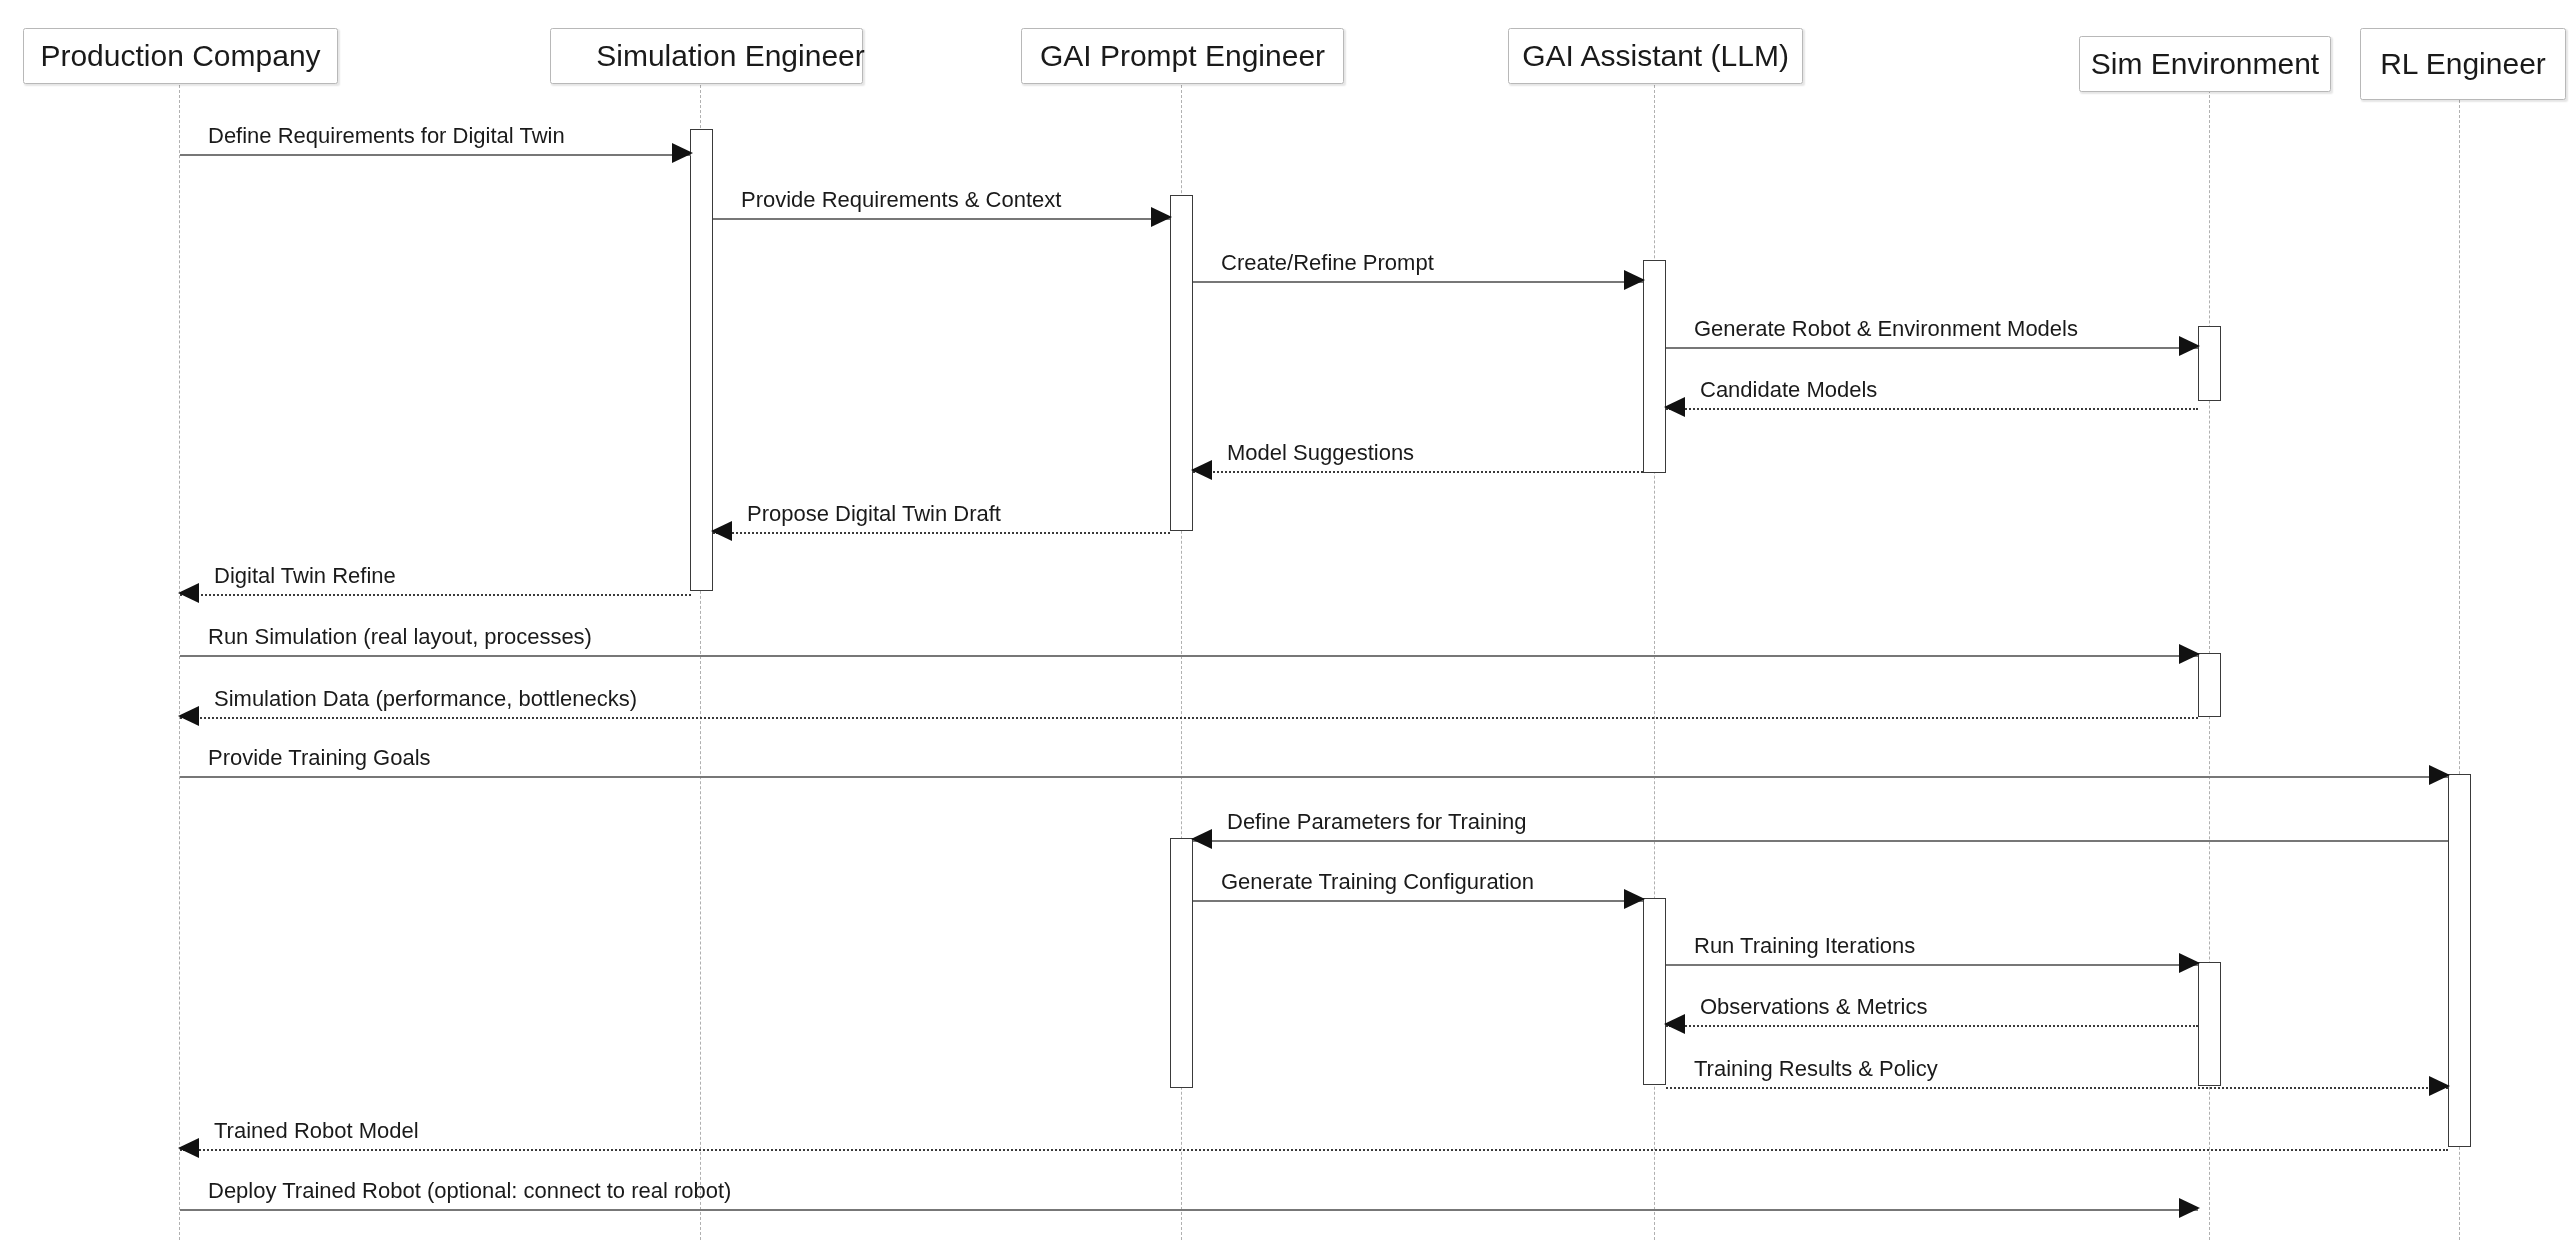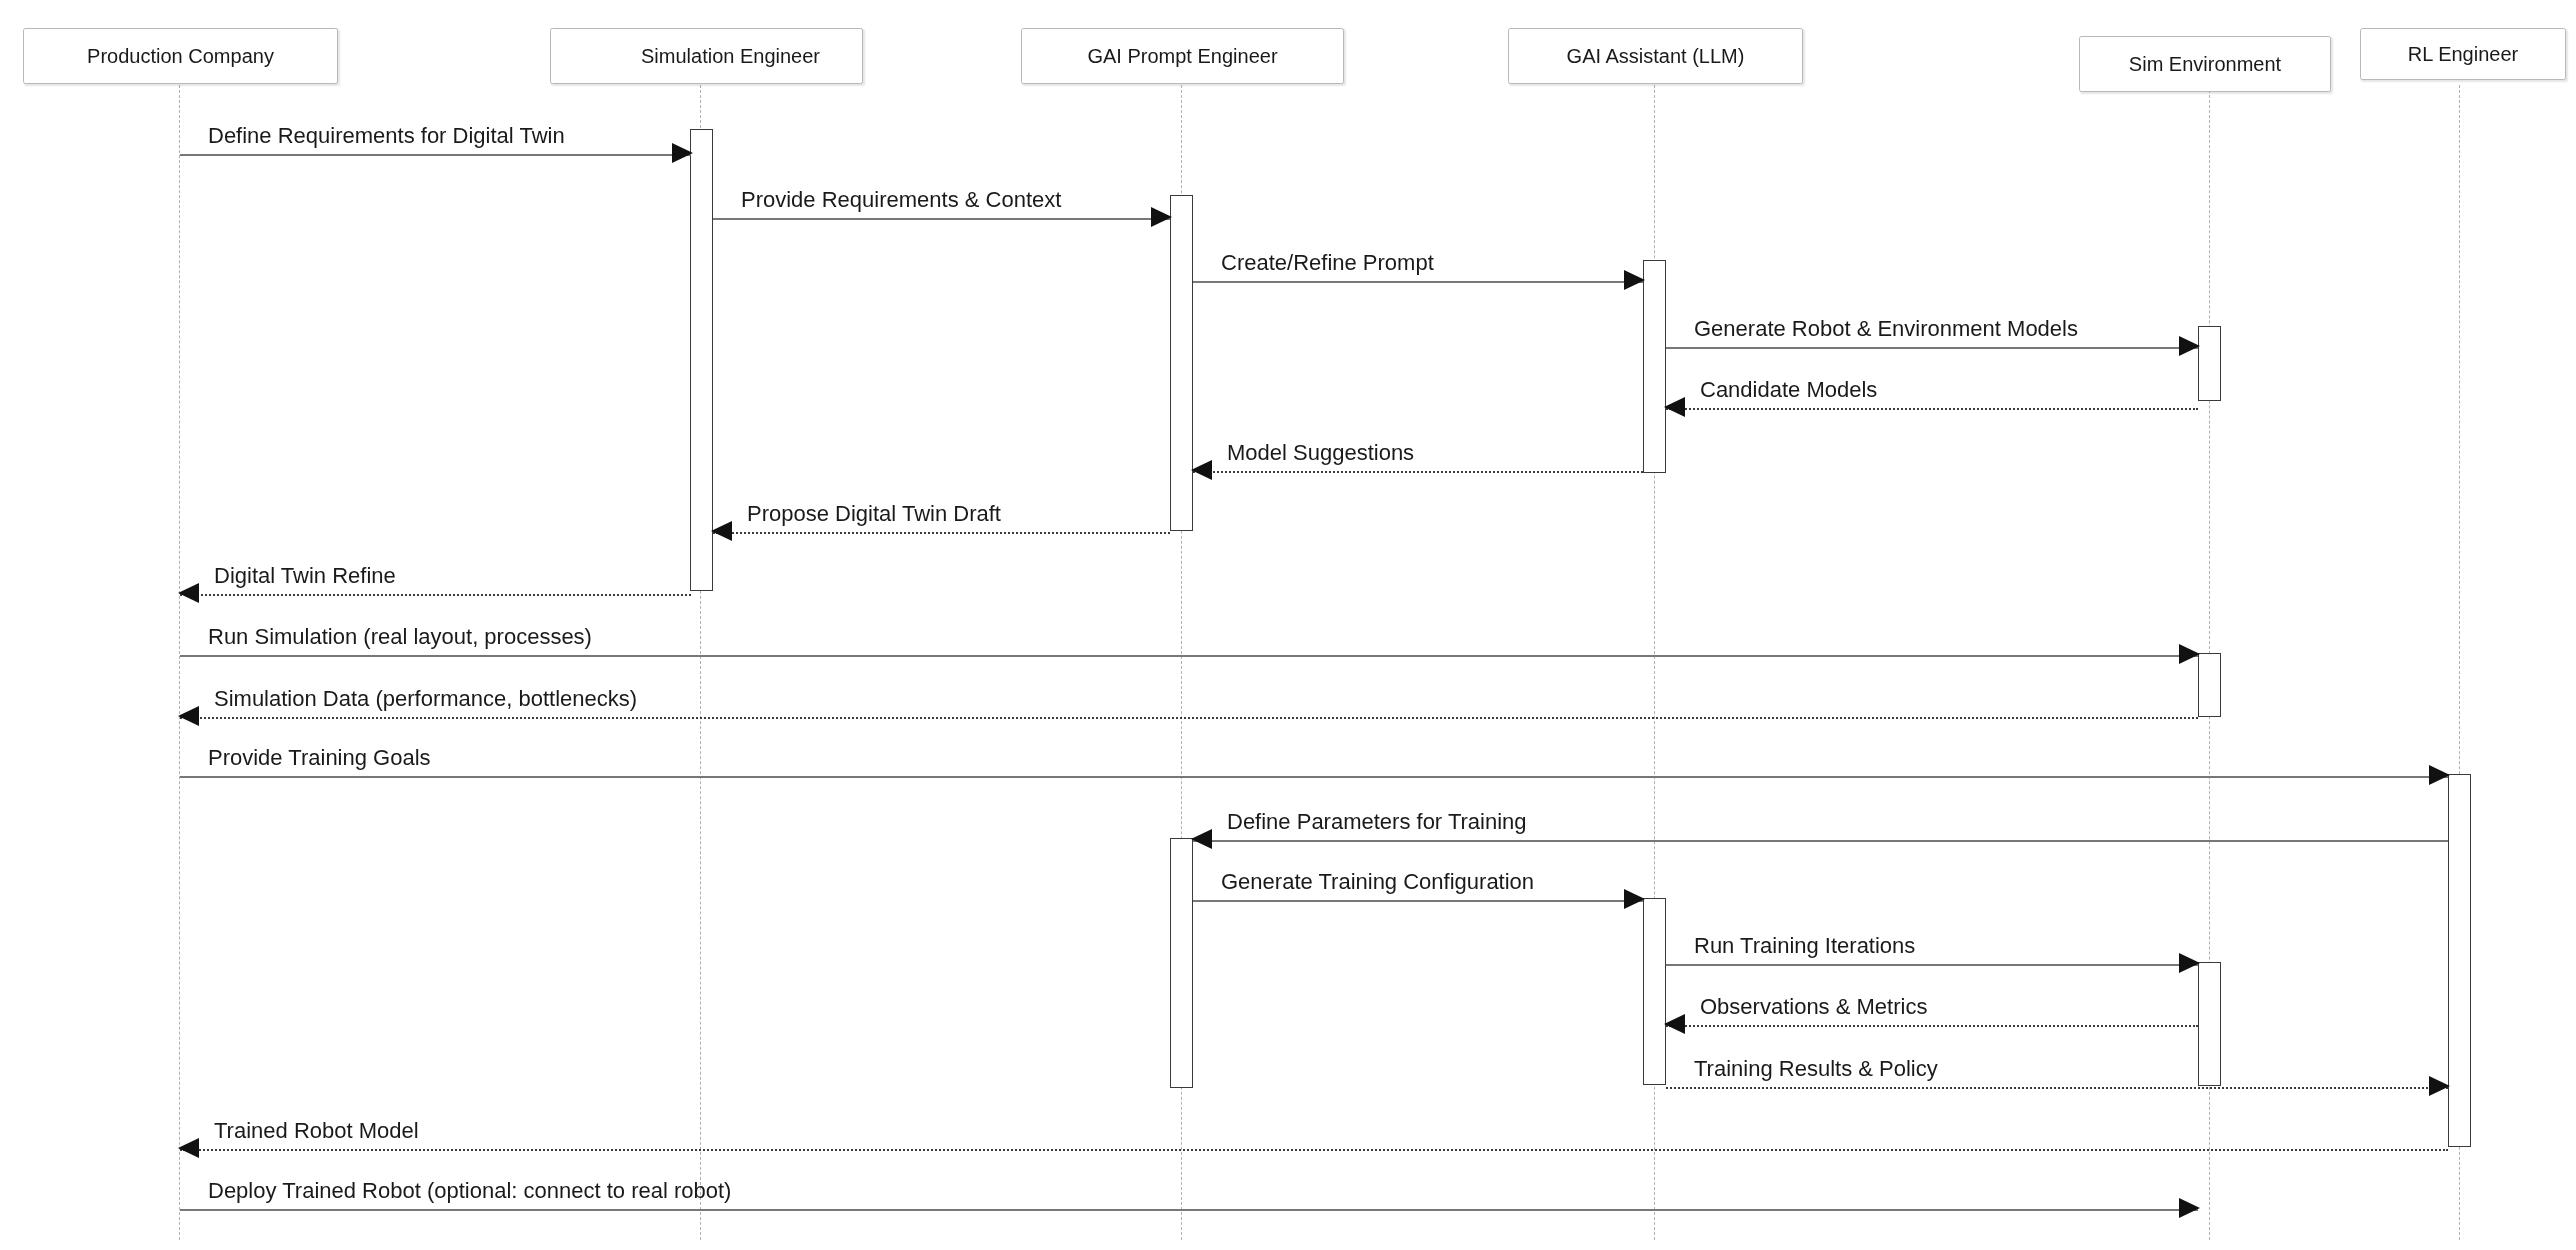--- a/index.html
+++ b/index.html
@@ -9,21 +9,21 @@
   
   .actor-box{
     position:absolute;
     box-sizing:border-box;
     border:0.8px solid #b8b8b8;
     border-radius:2.5px;
     background:#ffffff;
     box-shadow:1.6px 1.6px 1.6px rgba(0,0,0,0.10);
     display:flex;align-items:center;justify-content:center;
     color:#1a1a1a;
-    font-size:20px;
+    font-size:30px;
     line-height:1;
     white-space:nowrap;
   }
 
   
   .lifeline{
     position:absolute;
     width:0;
     border-left:1.6px dashed #b0b0b0;
   }
@@ -195,18 +195,18 @@
       </div>
       <div class="actor-box" style="left: 1021px; top: 28px; width: 323px; height: 56px;">
         <span>GAI Prompt Engineer</span>
       </div>
       <div class="actor-box" style="left: 1508px; top: 28px; width: 295px; height: 56px;">
         <span>GAI Assistant (LLM)</span>
       </div>
       <div class="actor-box" style="left: 2079px; top: 36px; width: 252px; height: 56px;">
         <span>Sim Environment</span>
       </div>
-      <div class="actor-box" style="left: 2360px; top: 28px; width: 206px; height: 52px;">
+      <div class="actor-box" style="left: 2360px; top: 28px; width: 206px; height: 72px;">
         <span>RL Engineer</span>
       </div>
     </div>
 </div>
 
 
 </body></html>

